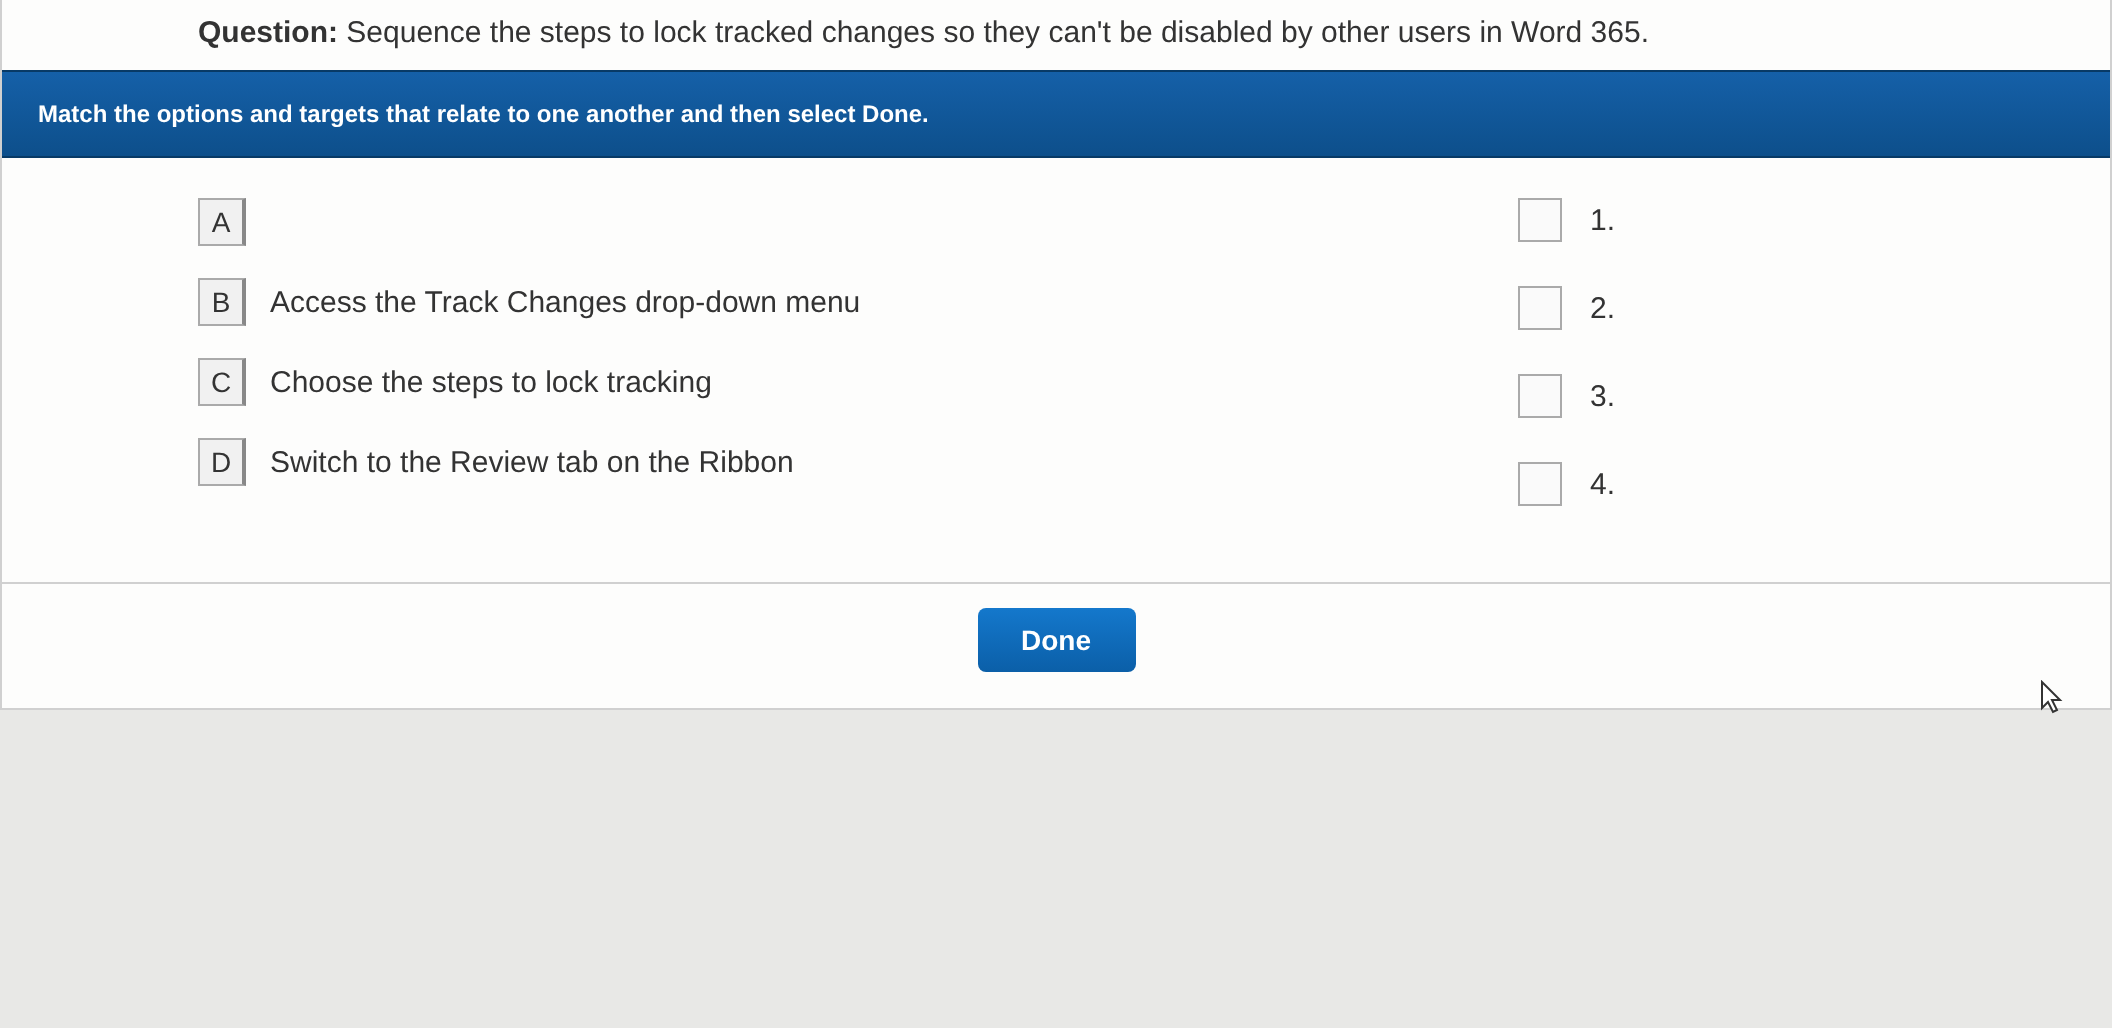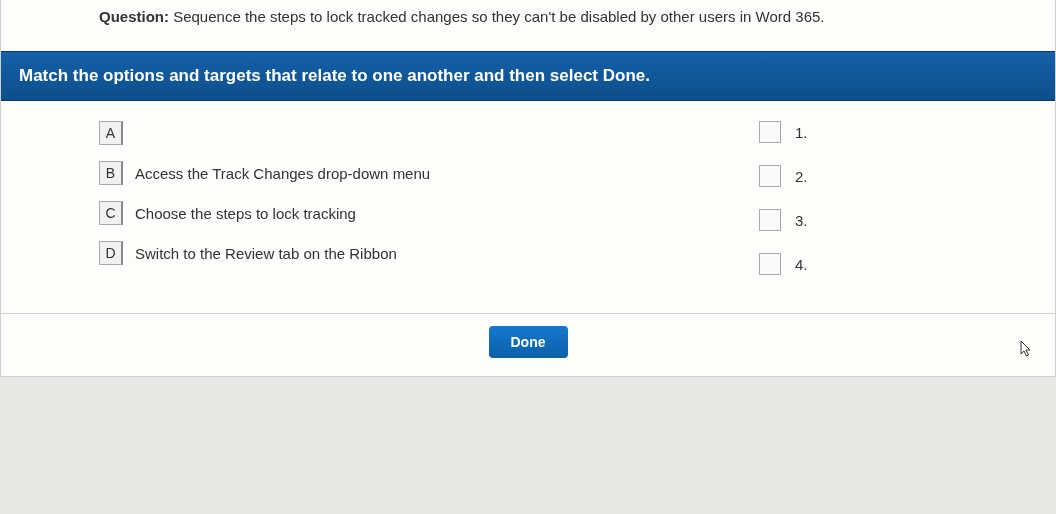--- a/index.html
+++ b/index.html
@@ -15,34 +15,34 @@
       overflow: hidden;
     }
     .container {
       background: #fdfdfc;
       margin: 0 0 0 0;
       border-left: 1px solid #d0d0d0;
       border-right: 1px solid #d0d0d0;
       border-bottom: 1px solid #d0d0d0;
     }
     .question-row {
-      padding: 8px 14px 26px 98px;
+      padding: 8px 14px 10px 98px;
       font-size: 15px;
       color: #333;
     }
     .question-label {
       font-weight: bold;
       color: #333;
     }
     .instructions-bar {
       background: #0d4f8b;
       background: linear-gradient(180deg, #1560a8 0%, #0d4f8b 100%);
       color: #fff;
       padding: 14px 18px;
-      font-size: 17px;
+      font-size: 12px;
       font-weight: bold;
       border-top: 1px solid #083a66;
       border-bottom: 1px solid #083a66;
     }
     .content-area {
       display: flex;
       padding: 20px 20px 16px 98px;
       border-bottom: 1px solid #d0d0d0;
     }
     .options-col {

